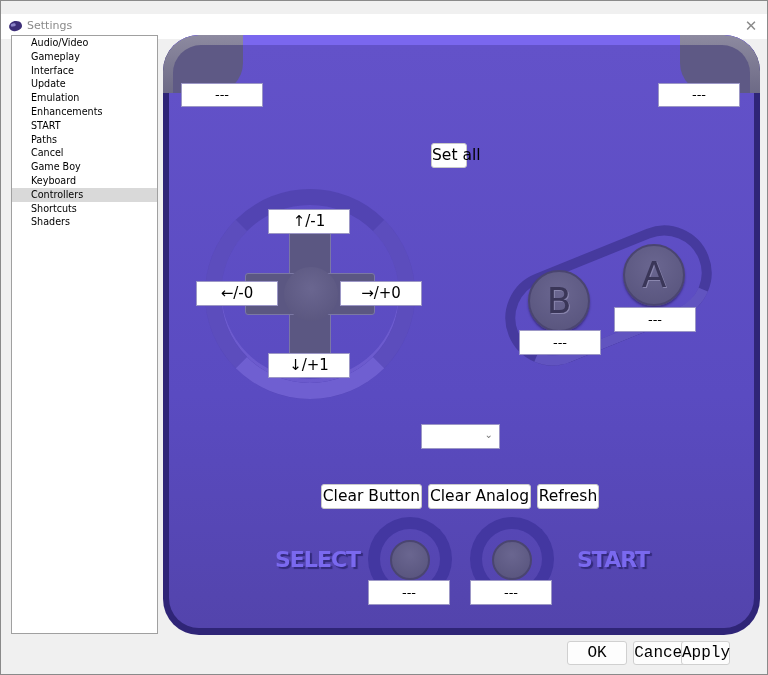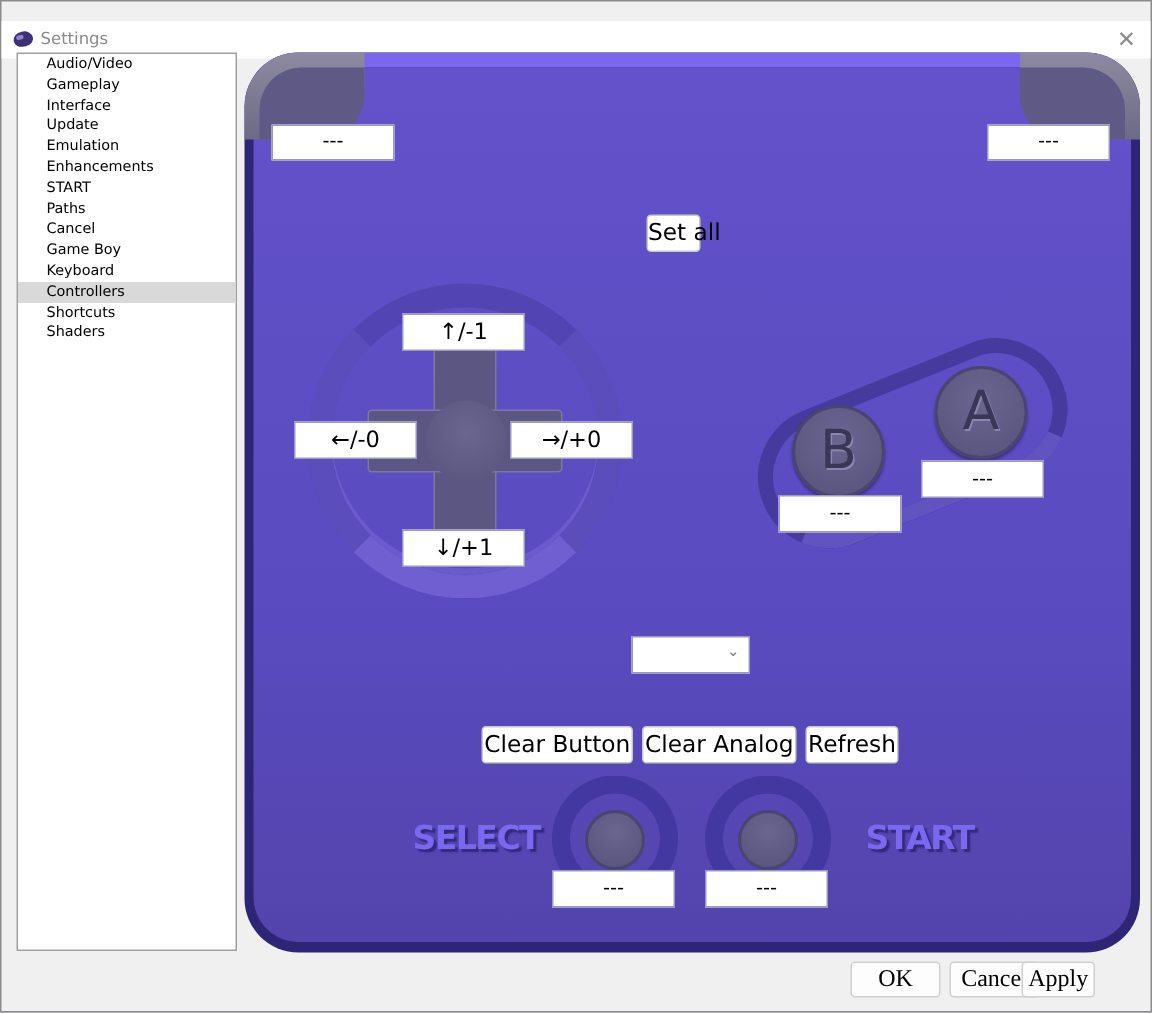--- a/index.html
+++ b/index.html
@@ -39,21 +39,21 @@
   .ab-ring-hl { position: absolute; left: 500px; top: 247px; width: 215px; height: 95px; border-radius: 48px; border: 10px solid transparent; border-bottom-color: rgba(120,105,220,0.55); transform: rotate(-22deg); }
   .face-btn { position: absolute; width: 62px; height: 62px; border-radius: 50%; background: radial-gradient(circle at 50% 35%, #6a6690, #56527b); border: 2px solid #4a4570; box-shadow: 0 2px 2px rgba(30,20,70,0.5); color: #3a3658; font-size: 36px; text-align: center; line-height: 58px; cursor: pointer; font-family: "DejaVu Sans", sans-serif; text-shadow: 1px 1px 0 #8a86ae; }
 
   .select-ring { position: absolute; width: 84px; height: 84px; border-radius: 50%; border: 12px solid #4337a1; border-bottom-color: transparent; }
   .ss-btn { position: absolute; width: 40px; height: 40px; border-radius: 50%; background: radial-gradient(circle at 50% 35%, #6a6690, #56527b); border: 2px solid #4a4570; cursor: pointer; }
   .ss-label { position: absolute; font-size: 22px; font-weight: bold; color: #7a69ef; font-family: "DejaVu Sans", sans-serif; letter-spacing: -1px; text-shadow: 2px 2px 1px #332a7d; }
 
   .combo { position: absolute; left: 420px; top: 423px; width: 79px; height: 25px; background: #ffffff; border: 1px solid #9c97c6; cursor: pointer; }
   .combo .chev { position: absolute; right: 6px; top: 4px; font-size: 10px; color: #777; }
 
-  .footer-btn { position: absolute; top: 640px; height: 24px; background: #fdfdfd; border: 1px solid #d0d0d0; border-radius: 3px; font-size: 16px; text-align: center; line-height: 22px; color: #000; cursor: pointer; font-family: Liberation Serif, serif; }
+  .footer-btn { position: absolute; top: 640px; height: 24px; background: #fdfdfd; border: 1px solid #d0d0d0; border-radius: 3px; font-size: 16px; text-align: center; line-height: 22px; color: #000; cursor: pointer; font-family: Liberation Mono, monospace; }
 </style>
 </head>
 <body>
 
 <div class="window">
   <div class="titlebar">
     <span class="app-icon"></span>
     <span class="title-text">Settings</span>
     <span class="close-btn">✕</span>
   </div>

